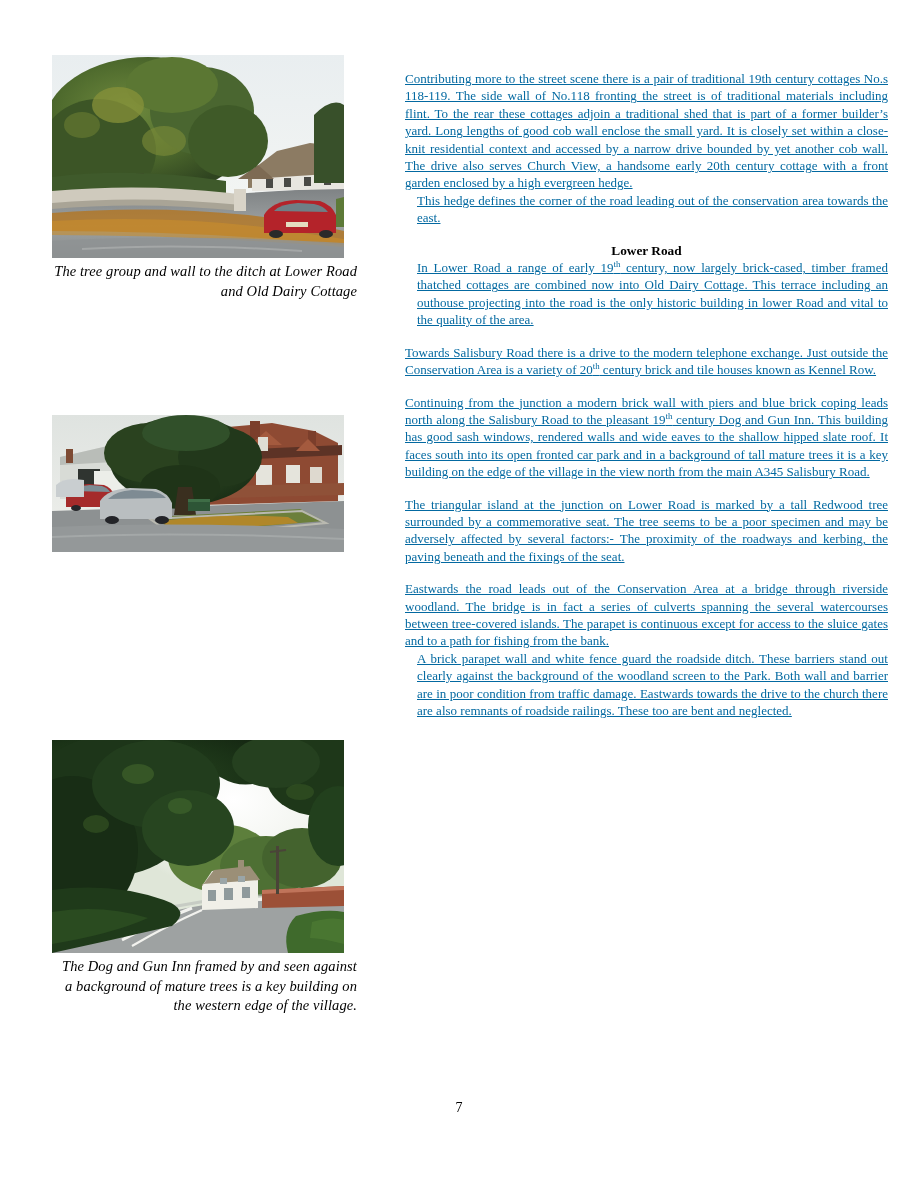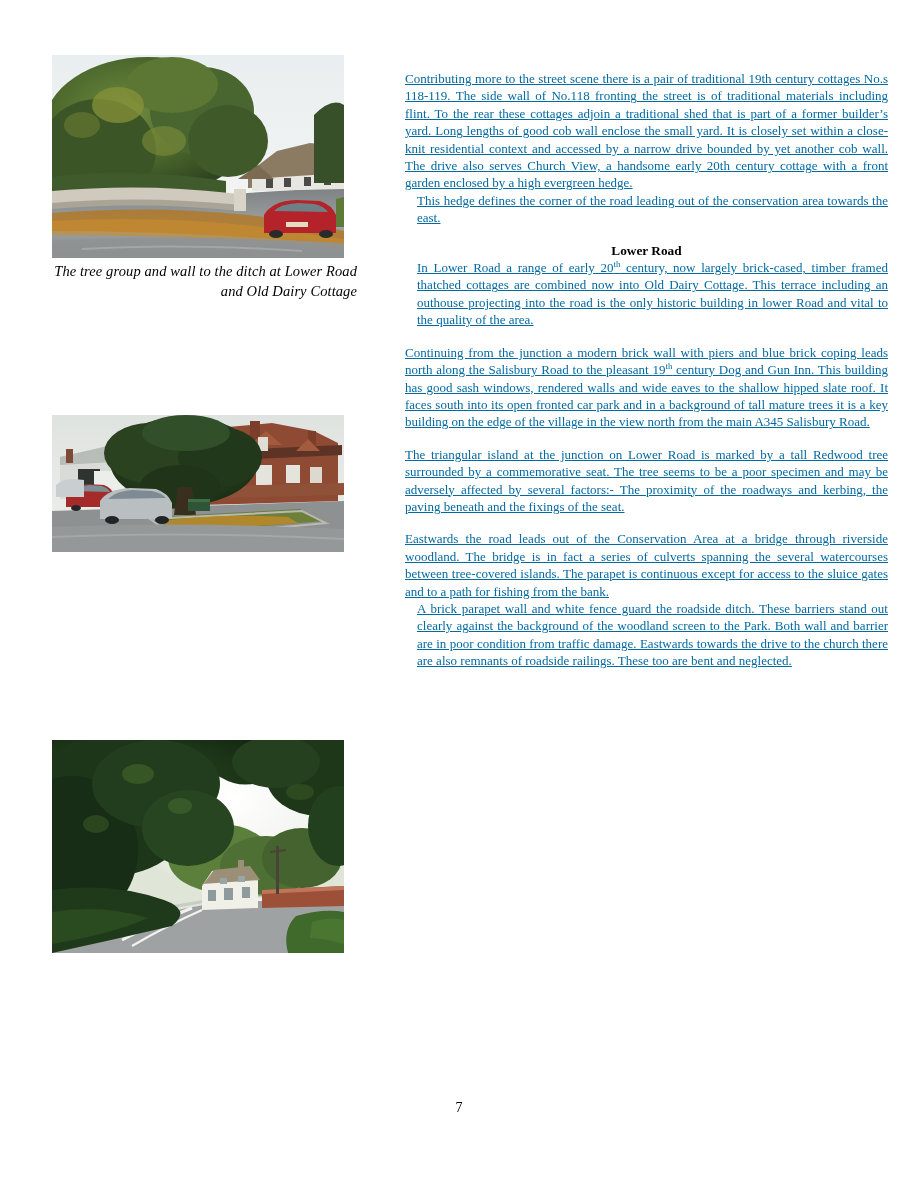--- a/index.html
+++ b/index.html
@@ -324,34 +324,36 @@
           <ellipse cx="128" cy="66" rx="12" ry="8" fill="#48702f" opacity="0.5"></ellipse>
           <ellipse cx="248" cy="52" rx="14" ry="8" fill="#3d5f28" opacity="0.45"></ellipse>
 
           <path d="M0 150 Q60 142 112 160 Q140 170 120 186 Q60 200 0 213 Z" fill="#1f3a1a"></path>
           <path d="M0 172 Q50 164 96 178 Q60 194 0 204 Z" fill="#2a4b20"></path>
 
           <path d="M244 176 Q272 168 292 172 L292 213 L236 213 Q230 190 244 176 Z" fill="#3f6a2c"></path>
           <path d="M260 182 Q280 176 292 180 L292 204 Q270 198 258 198 Z" fill="#4f7c33" opacity="0.7"></path>
         </svg>
       </div>
+      <div class="caption">The Dog and Gun Inn framed by and seen against a background of mature trees is a key building on the western edge of the village.</div>
     </div>
 
   </div>
 
   <div class="right-col">
 
     <p class="body-p">Contributing more to the street scene there is a pair of traditional 19th century cottages No.s 118-119.  The side wall of No.118 fronting the street is of traditional materials including flint.    To the rear these cottages adjoin a traditional shed that is part of a former builder’s yard. Long lengths of good cob wall enclose the small yard.  It is closely set within a close-knit residential context and accessed by a narrow drive bounded by yet another cob wall. The drive also serves Church View, a handsome early 20th century cottage with a front garden enclosed by a high evergreen hedge.</p>
 
     <p class="body-p tight">This hedge defines the corner of the road leading out of the conservation area towards the east.</p>
 
     <div class="section-head">Lower Road</div>
 
-    <p class="body-p tight"><span>In Lower Road a range of early 20</span><sup>th</sup><span> century, now largely brick-cased, timber framed thatched cottages are combined now into Old Dairy Cottage.  This terrace including an outhouse projecting into the road is the only historic building in lower Road and vital to the quality of the area.</span></p>
-
+    <p class="body-p tight"><span>In Lower Road a range of early 19</span><sup>th</sup><span> century, now largely brick-cased, timber framed thatched cottages are combined now into Old Dairy Cottage.  This terrace including an outhouse projecting into the road is the only historic building in lower Road and vital to the quality of the area.</span></p>
+
+    <p class="body-p gap"><span>Towards Salisbury Road there is a drive to the modern telephone exchange.   Just outside the Conservation Area is a variety of 20</span><sup>th</sup><span> century brick and tile houses known as Kennel Row.</span></p>
 
     <p class="body-p gap"><span>Continuing from the junction a modern brick wall with piers and blue brick coping leads north along the Salisbury Road to the pleasant 19</span><sup>th</sup><span> century Dog and Gun Inn. This building has good sash windows, rendered walls and wide eaves to the shallow hipped slate roof.   It faces south into its open fronted car park and in a background of tall mature trees it is a key building on the edge of the village in the view north from the main A345 Salisbury Road.</span></p>
 
     <p class="body-p gap">The triangular island at the junction on Lower Road is marked by a tall Redwood tree surrounded by a commemorative seat. The tree seems to be a poor specimen and may be adversely affected by several factors:- The proximity of the roadways and kerbing, the paving beneath and the fixings of the seat.</p>
 
 
     <p class="body-p gap">Eastwards the road leads out of the Conservation Area at a bridge through riverside woodland.  The bridge is in fact a series of culverts spanning the several watercourses between tree-covered islands. The parapet is continuous except for access to the sluice gates and to a path for fishing from the bank.</p>
 
     <p class="body-p tight">A brick parapet wall and white fence guard the roadside ditch. These barriers stand out clearly against the background of the woodland screen to the Park.   Both wall and barrier are in poor condition from traffic damage. Eastwards towards the drive to the church there are also remnants of roadside railings. These too are bent and neglected.</p>
 

